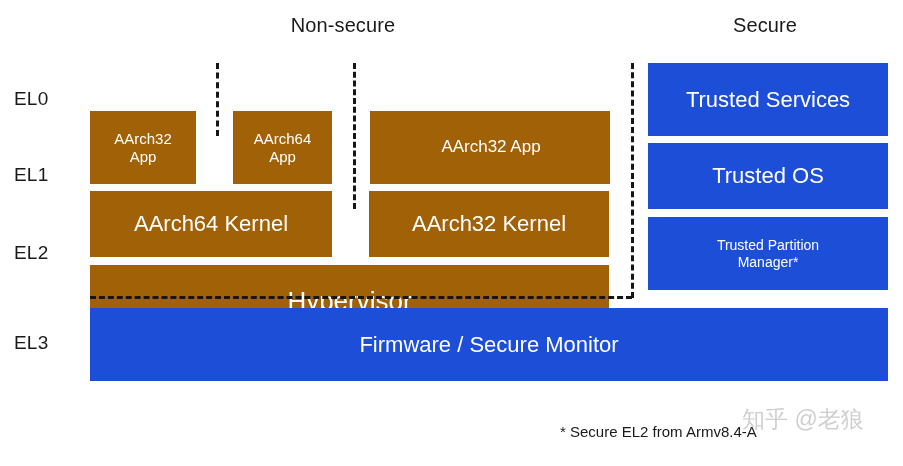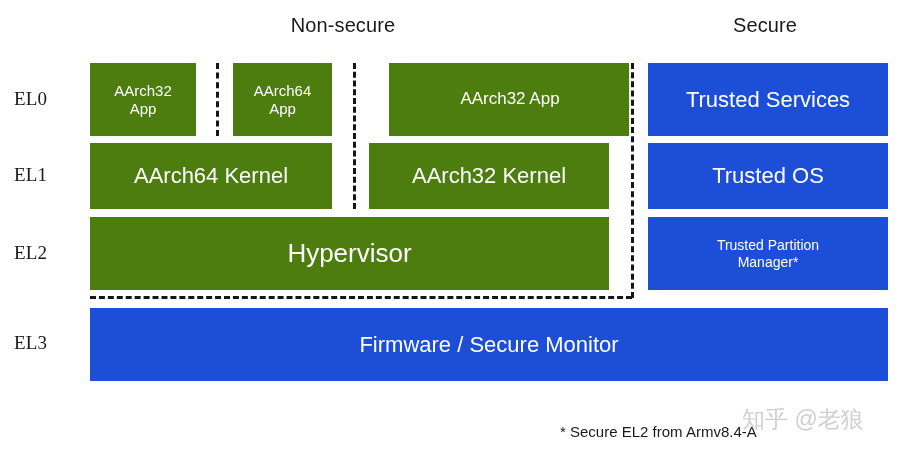--- a/index.html
+++ b/index.html
@@ -33,46 +33,45 @@
 
   
   .el-label {
     position: absolute;
     left: 14px;
     width: 64px;
     font-size: 19px;
     color: #1a1a1a;
     text-align: left;
     letter-spacing: 0.2px;
-    font-family: Liberation Serif, serif;
   }
   #el-label-0 { top: 88px; }
   #el-label-1 { top: 164px; }
   #el-label-2 { top: 242px; }
   #el-label-3 { top: 332px; }
 
   
   .box {
     position: absolute;
     display: flex;
     align-items: center;
     justify-content: center;
     text-align: center;
     color: #ffffff;
     box-sizing: border-box;
     padding: 2px 6px;
     line-height: 1.18;
   }
-  .box.blue   { background: #4d7c0f; }
+  .box.blue   { background: #a16207; margin-top: 48px; }
   .box.orange { background: #1d4ed8; }
 
   
   #box-aarch32-app-0 { left: 90px;  top: 63px;  width: 106px; height: 73px; font-size: 15px; }
   #box-aarch64-app-0 { left: 233px; top: 63px;  width: 99px;  height: 73px; font-size: 15px; }
-  #box-aarch32-app-1 { left: 389px; top: 63px;  width: 240px; height: 73px; font-size: 17px; padding-left: 8px; }
+  #box-aarch32-app-1 { left: 370px; top: 63px;  width: 240px; height: 73px; font-size: 17px; padding-left: 8px; }
   #box-trusted-services { left: 648px; top: 63px; width: 240px; height: 73px; font-size: 22px; }
 
   
   #box-aarch64-kernel { left: 90px;  top: 143px; width: 242px; height: 66px; font-size: 22px; }
   #box-aarch32-kernel { left: 369px; top: 143px; width: 240px; height: 66px; font-size: 22px; }
   #box-trusted-os     { left: 648px; top: 143px; width: 240px; height: 66px; font-size: 22px; }
 
   
   #box-hypervisor { left: 90px;  top: 217px; width: 519px; height: 73px; font-size: 26px; }
   #box-trusted-partition-manager { left: 648px; top: 217px; width: 240px; height: 73px; font-size: 14px; }

